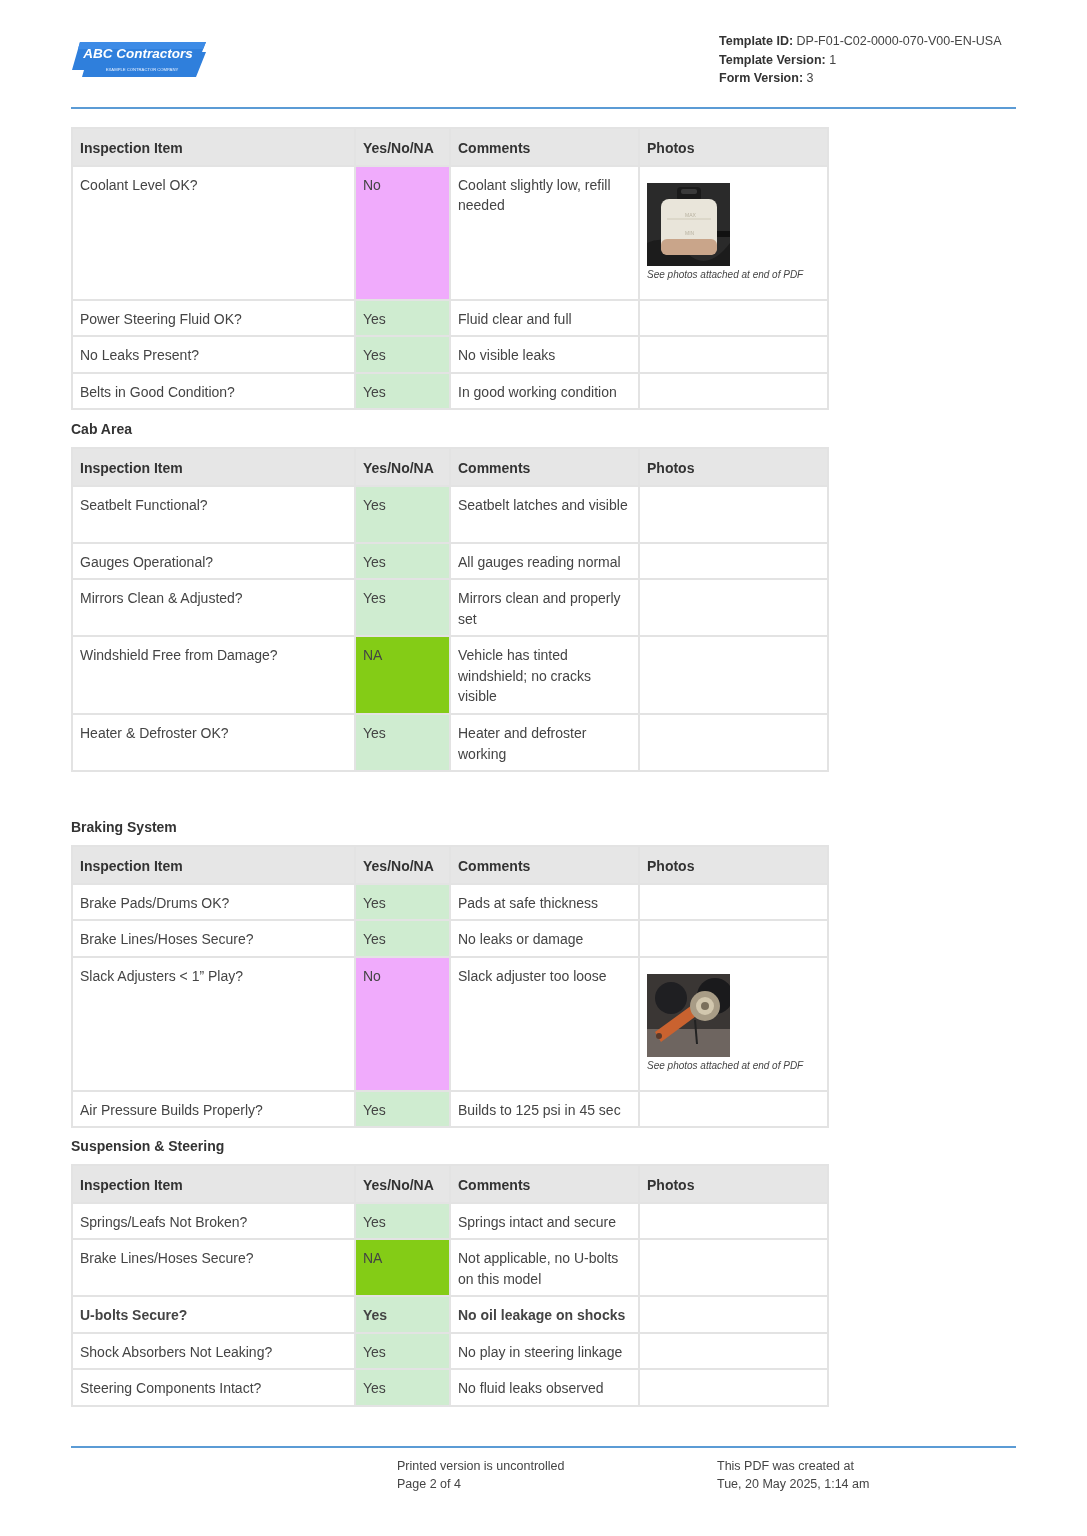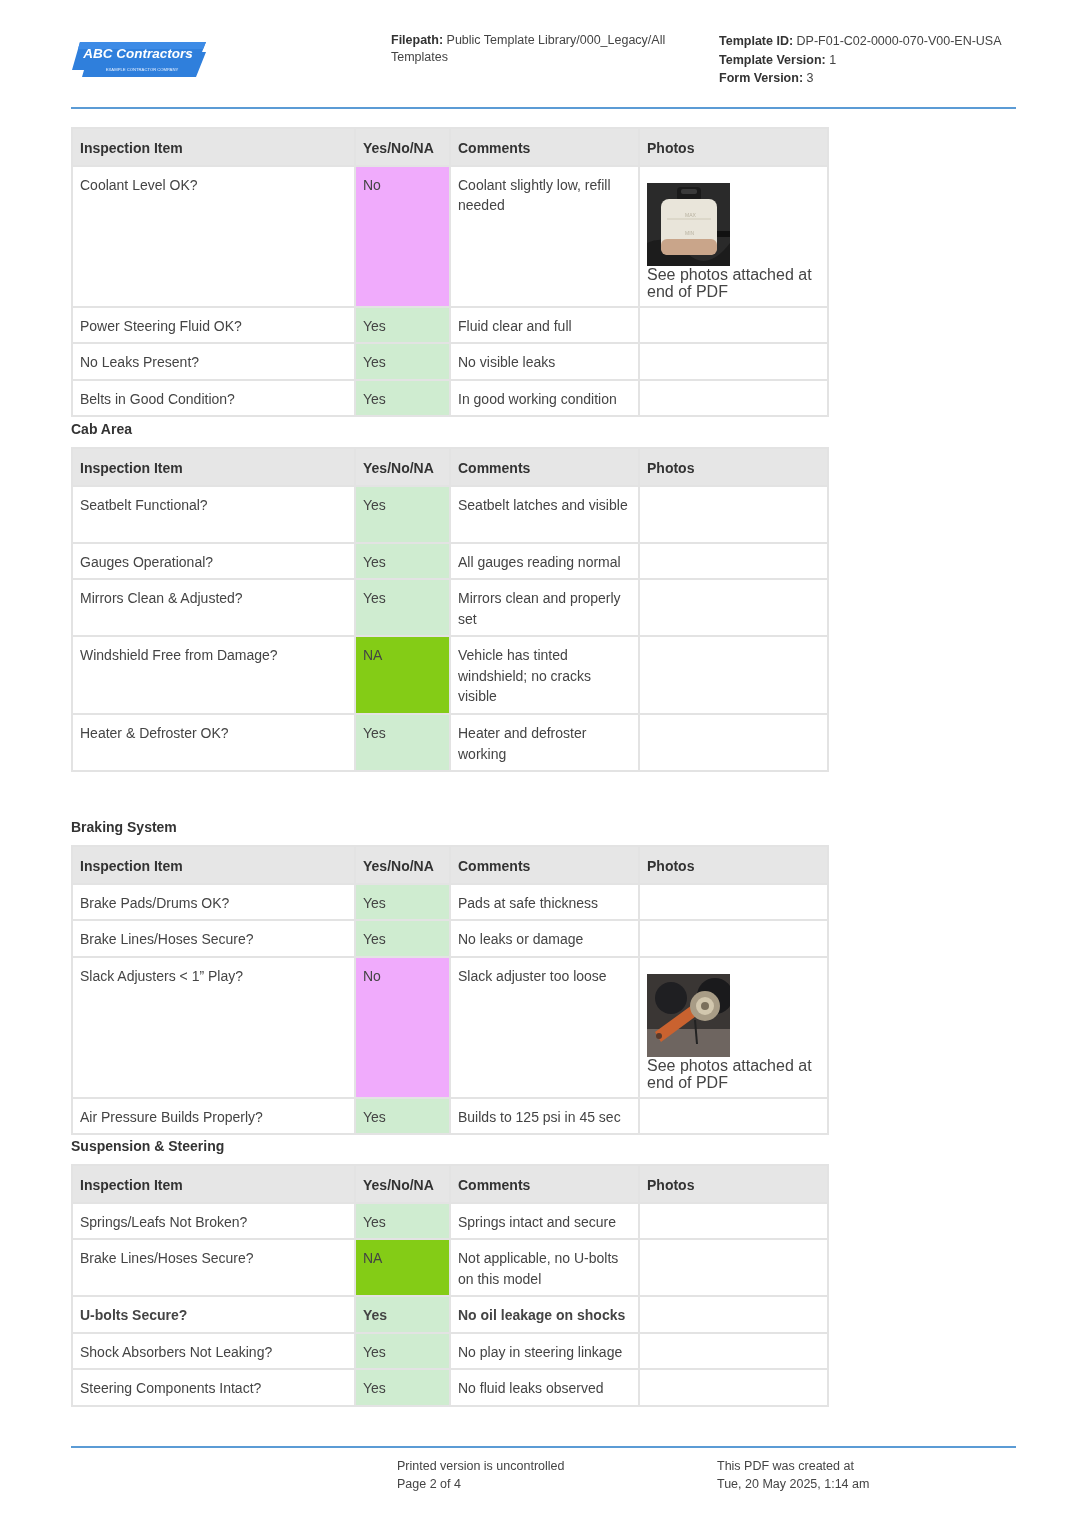--- a/index.html
+++ b/index.html
@@ -17,39 +17,35 @@
 
   table.insp { position: absolute; left: 71px; width: 756px; border-collapse: collapse; table-layout: fixed; font-size: 14px; }
   table.insp th, table.insp td { border: 2px solid #e3e3e3; vertical-align: top; text-align: left; padding: 8px 7px 6px 7px; line-height: 20.5px; }
   table.insp th { background: #e6e6e6; font-weight: bold; color: #333; height: 37px; padding-top: 9px; }
   table.insp td { color: #444; }
   col.c1 { width: 283px; } col.c2 { width: 95px; } col.c3 { width: 189px; } col.c4 { width: 189px; }
   td.yes { background: #cfecd0; }
   td.no { background: #f0abfc; }
   td.na { background: #84cc16; }
   .photo { width: 83px; height: 83px; margin-top: 4px; display: block; }
-  .photo-note { font-size: 16px; line-height: 17px; color: #444; margin-top: 0px; }
+  .photo-note { font-size: 10px; line-height: 17px; color: #444; margin-top: 0px; font-style: italic; }
 
   .footer-text { position: absolute; font-size: 12.5px; line-height: 17.5px; color: #444; }
 </style>
 </head>
 <body>
 
 <div class="header">
   <svg class="logo" viewBox="0 0 136 38">
     <polygon points="8,2 134,2 130,12 134,12 124,37 10,37 12,30 0,30" fill="#2f7fdc"></polygon>
     <polygon points="8,2 134,2 131,9 6,9" fill="#3d8be6"></polygon>
     <text x="66" y="18" text-anchor="middle" font-family="Liberation Sans, sans-serif" font-size="13.5" font-weight="bold" font-style="italic" fill="#ffffff">ABC Contractors</text>
     <text x="70" y="31" text-anchor="middle" font-family="Liberation Sans, sans-serif" font-size="4.2" fill="#e6f0ff">EXAMPLE CONTRACTOR COMPANY</text>
   </svg>
 
-  <div class="filepath">
-    <span class="lbl">Filepath:</span>
-    <span>Public Template Library/000_Legacy/All Templates</span>
-  </div>
 
   <div class="tmeta">
     <div>
       <span class="lbl">Template ID:</span>
       <span>DP-F01-C02-0000-070-V00-EN-USA</span>
     </div>
     <div>
       <span class="lbl">Template Version:</span>
       <span>1</span>
     </div>

